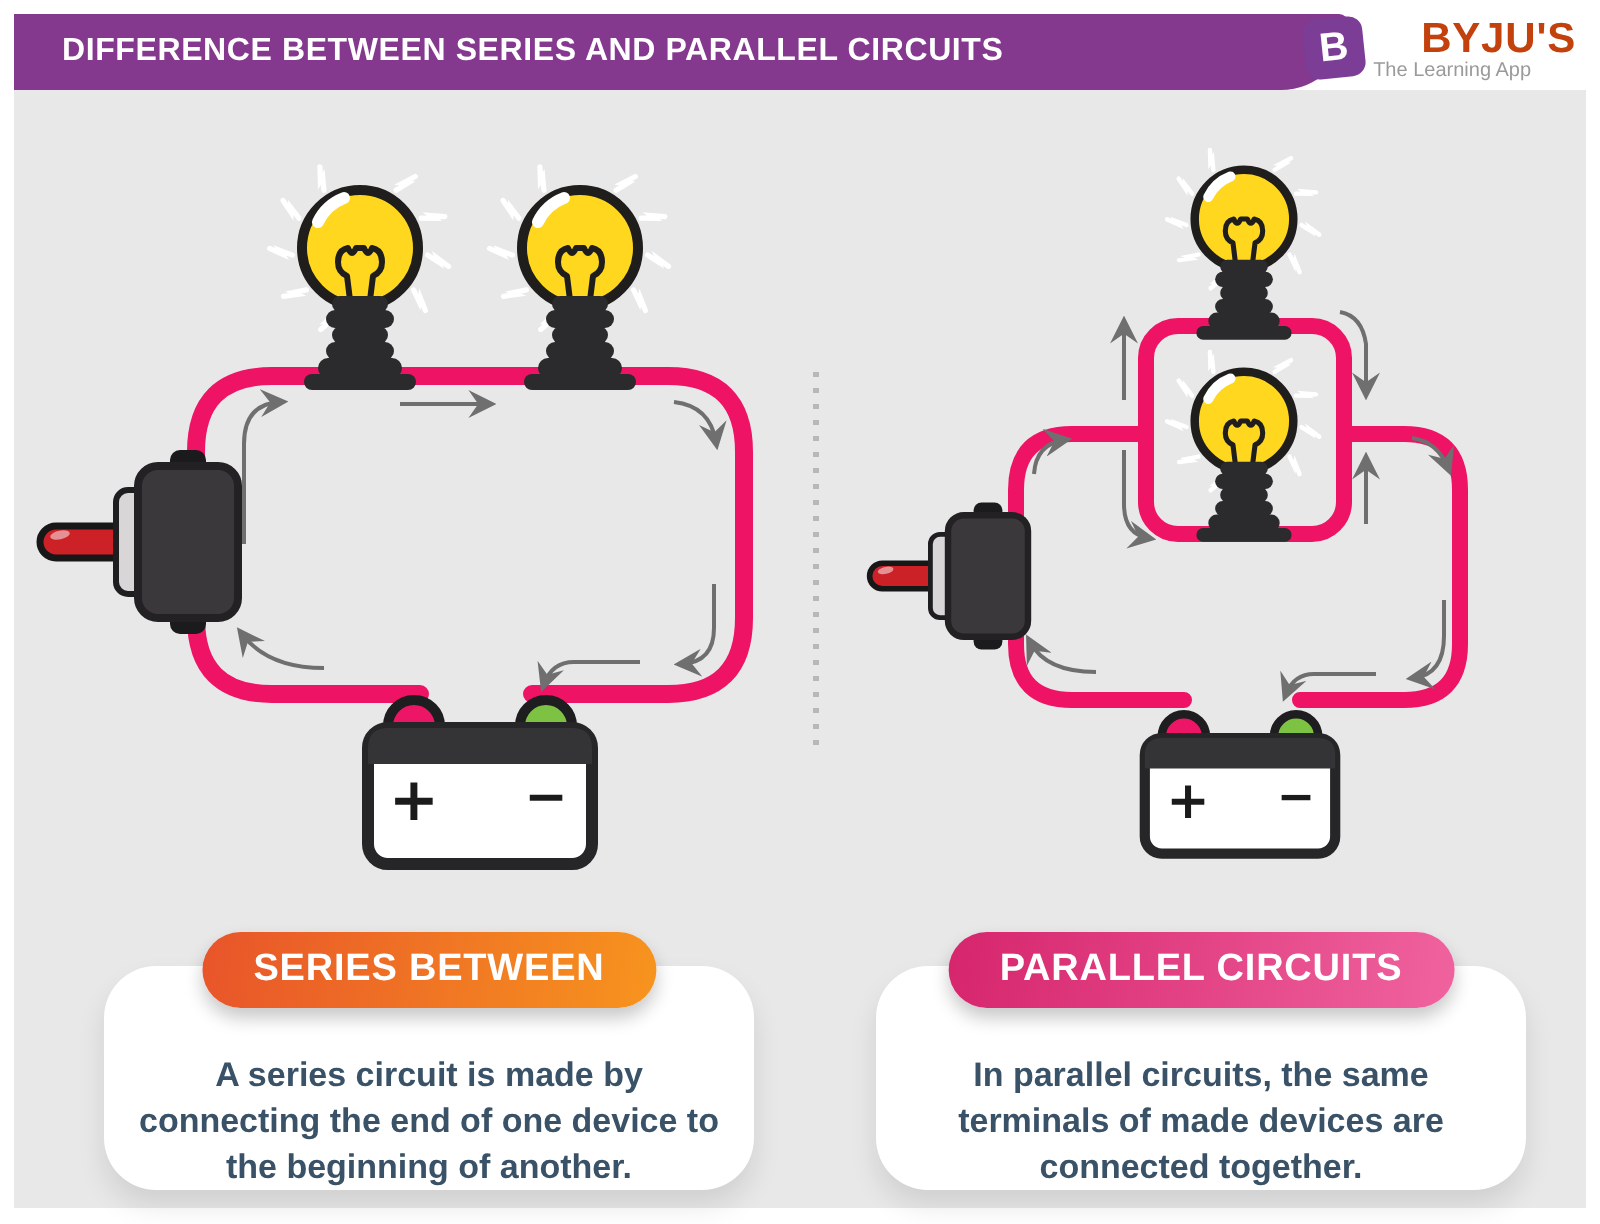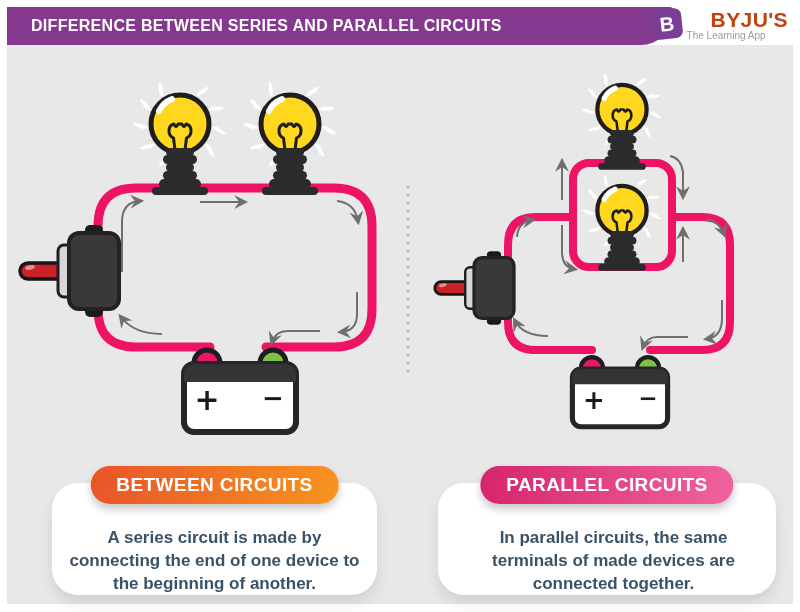--- a/index.html
+++ b/index.html
@@ -14,21 +14,21 @@
   .logo-icon{width:30px;height:30px;background:#7C3D96;border-radius:7px;color:#fff;
              font-weight:bold;font-size:20px;display:flex;align-items:center;justify-content:center;
              transform:rotate(-6deg);}
   .logo-text{display:flex;flex-direction:column;line-height:1;}
   .logo-brand{color:#c2410c;font-weight:bold;font-size:21px;letter-spacing:.4px;padding-left:24px;}
   .logo-tagline{color:#9A9A9A;font-size:10px;margin-top:1px;}
   .diagram{position:absolute;left:0;top:0;}
   .card{position:absolute;top:483px;width:325px;height:112px;background:#ffffff;border-radius:26px;
         box-shadow:0 8px 14px rgba(0,0,0,.10);}
   .card-left{left:52px;}
-  .card-right{left:438px;padding-left:13px;}
+  .card-right{left:438px;}
   .badge{position:absolute;top:-17px;left:50%;transform:translateX(-50%);height:38px;line-height:38px;
          border-radius:20px;padding:0 26px;color:#ffffff;font-weight:bold;font-size:19px;
          letter-spacing:.4px;white-space:nowrap;box-shadow:0 5px 9px rgba(0,0,0,.22);}
   .badge-orange{background:linear-gradient(100deg,#E8542A 0%,#F7941E 100%);}
   .badge-pink{background:linear-gradient(100deg,#D6256C 0%,#F0639F 100%);}
   .card-text{margin:0;padding:44px 13px 0 13px;text-align:center;color:#3A5267;font-weight:bold;
              font-size:17px;line-height:1.34;}
 </style>
 </head>
 <body>
@@ -133,21 +133,21 @@
 
   <div class="logo">
     <div class="logo-icon">B</div>
     <div class="logo-text">
       <span class="logo-brand">BYJU'S</span>
       <span class="logo-tagline">The Learning App</span>
     </div>
   </div>
 
   <div class="card card-left">
-    <div class="badge badge-orange">BETWEEN CIRCUITS</div>
+    <div class="badge badge-orange">SERIES BETWEEN</div>
     <p class="card-text">A series circuit is made by connecting the end of one device to the beginning of another.</p>
   </div>
 
   <div class="card card-right">
     <div class="badge badge-pink">PARALLEL CIRCUITS</div>
     <p class="card-text">In parallel circuits, the same terminals of made devices are connected together.</p>
   </div>
 </div>
 
 </body></html>

